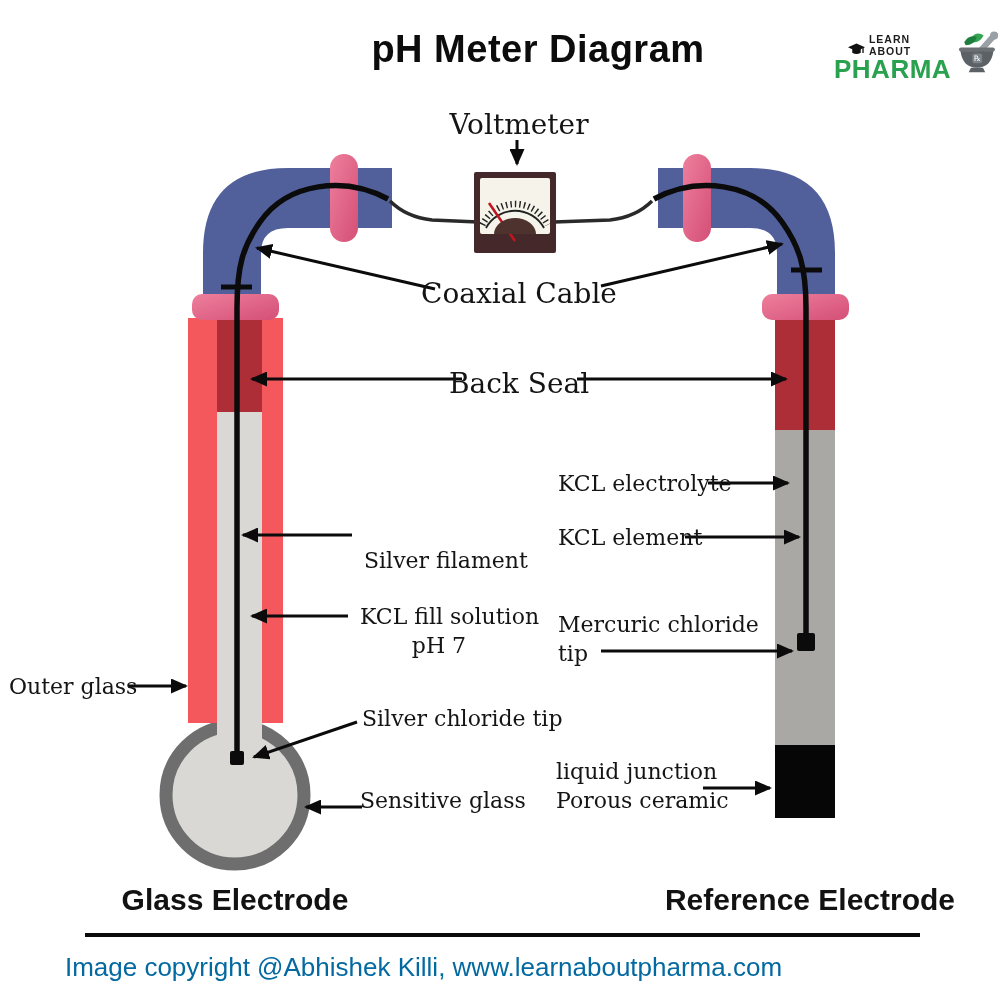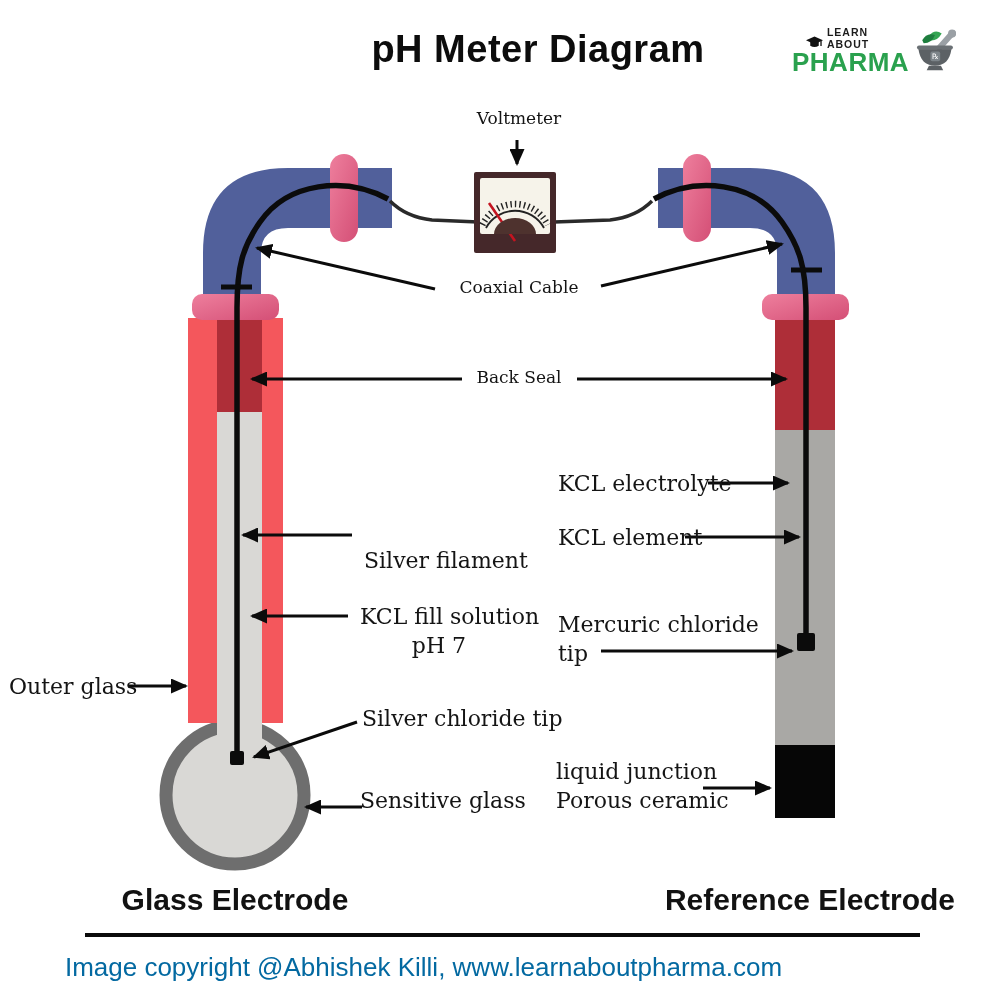--- a/index.html
+++ b/index.html
@@ -2,31 +2,31 @@
 <html style="--tube-blue: #51609b; --capsule-pink-light: #ee7f9d; --capsule-pink-dark: #d44f76; --body-red: #f4575c; --back-seal-red: #ae2e38; --inner-gray: #d9d8d5; --ref-gray: #a9a8a5; --bulb-ring: #6e6e6e; --junction-black: #060606; --meter-brown: #45282a; --meter-face: #f6f3ea; --needle-red: #c41420; --cable-black: #0b0b0b; --logo-green: #2aa14e; --ink: #111111;"><head>
 <meta charset="utf-8">
 <style>
   html,body{margin:0;padding:0;background:#fff;}
   .stage{position:relative;width:1000px;height:1000px;background:#ffffff;overflow:hidden;
          font-family:"Liberation Sans",sans-serif;}
   .title{position:absolute;top:28px;left:0;width:1000px;text-align:center;
          font-size:38px;font-weight:800;color:#0c0c0c;letter-spacing:.5px;margin-left:38px;}
   .lbl{position:absolute;font-family:"DejaVu Serif",serif;font-size:22px;
        color:#141414;white-space:nowrap;line-height:1.32;}
-  .lbl.big{font-size:17px;}
+  .lbl.big{font-size:28px;}
   .lbl.center{text-align:center;}
   .heading{position:absolute;font-weight:800;font-size:30px;color:#121212;
            text-align:center;white-space:nowrap;}
   .footer-line{position:absolute;left:85px;top:933px;width:835px;height:4px;background:#0a0a0a;}
   .footer-text{position:absolute;top:952px;left:0;width:847px;text-align:center;
                font-size:26px;color:#0369a1;}
   svg{position:absolute;left:0;top:0;}
   
-  .logo{position:absolute;left:792px;top:18px;width:164px;height:64px;
-        display:flex;align-items:center;gap:5px;}
+  .logo{position:absolute;left:834px;top:18px;width:164px;height:64px;
+        display:flex;align-items:flex-end;gap:5px;}
   .logo-text{display:flex;flex-direction:column;align-items:flex-start;}
   .logo-top{display:flex;align-items:flex-end;gap:3px;margin-left:14px;}
   .logo-tagline{font-size:10.5px;font-weight:600;color:#1c1c1c;letter-spacing:1px;}
   .logo-brand{font-size:26px;font-weight:800;color:var(--logo-green,#2aa14e);
               letter-spacing:.5px;line-height:.95;}
 </style>
 </head>
 <body>
 
 <div class="stage">

